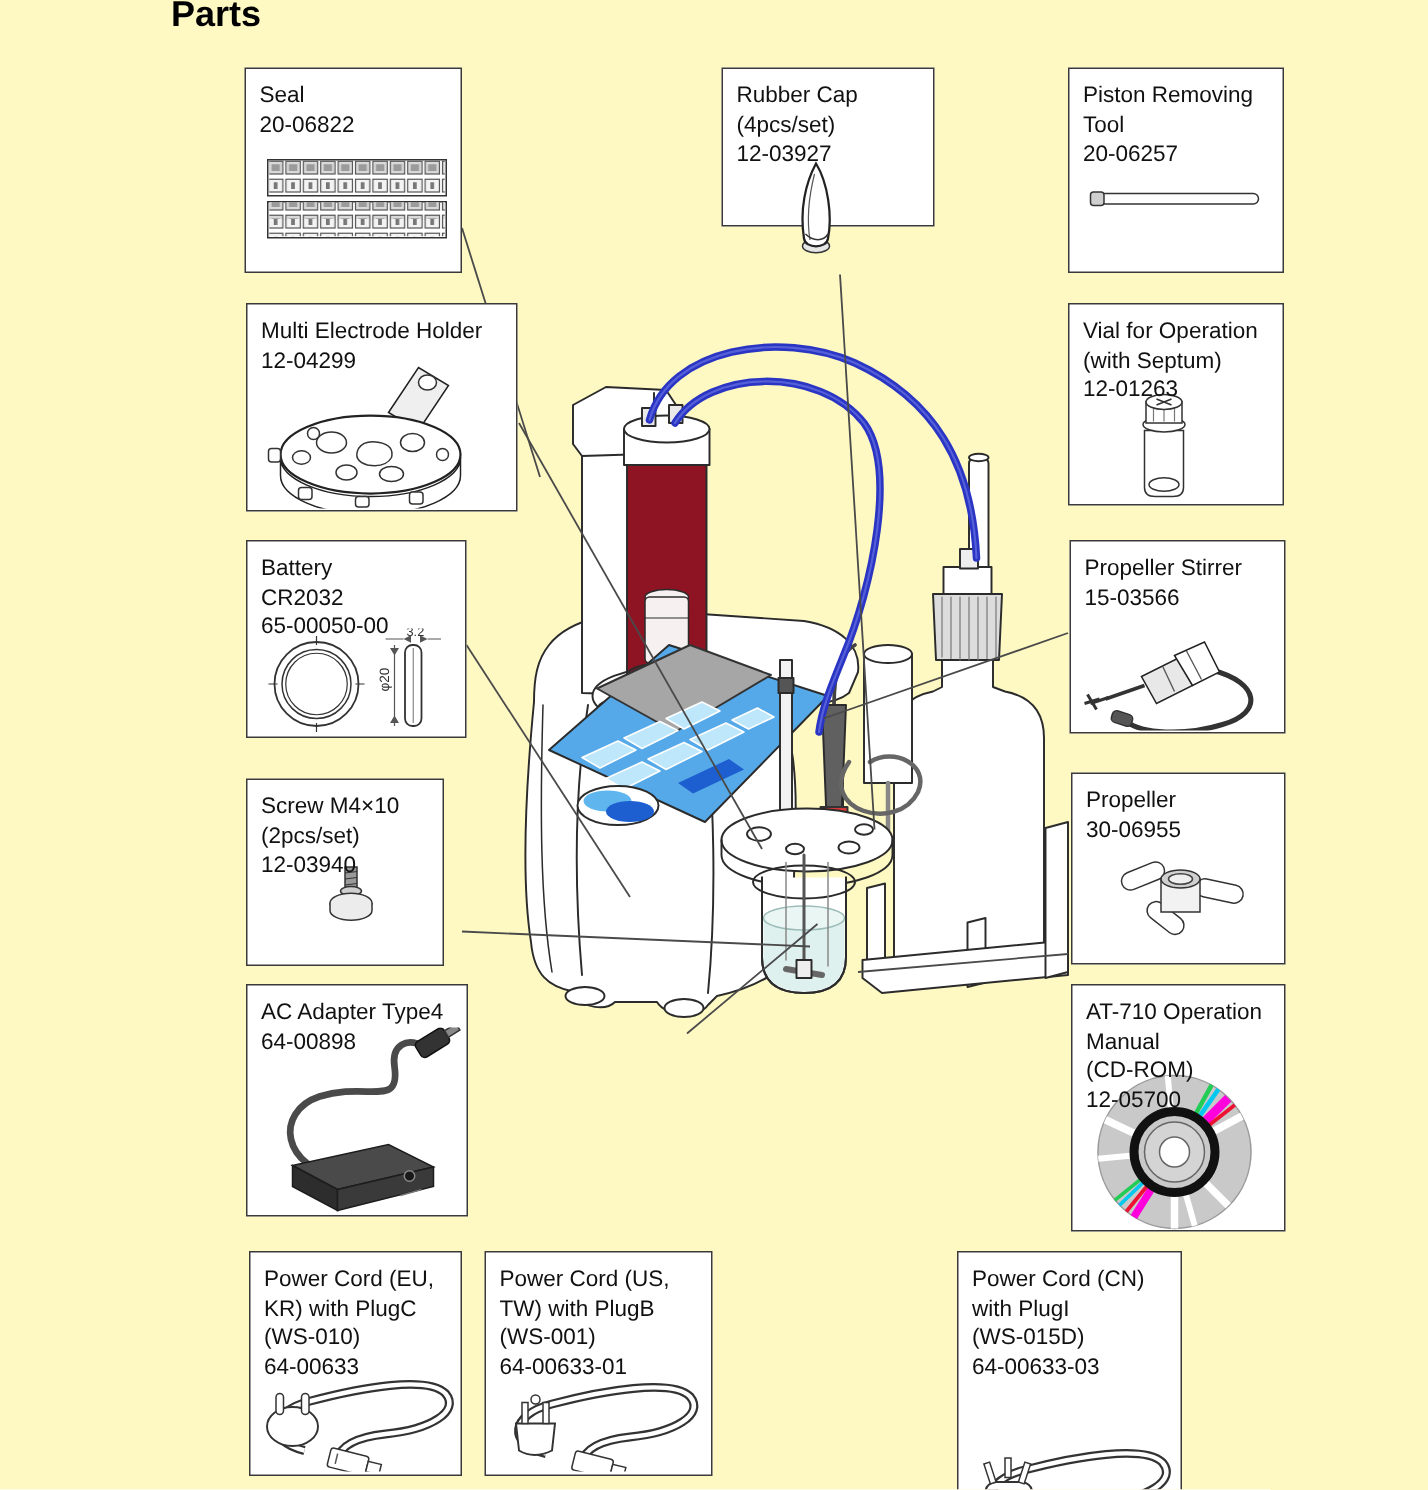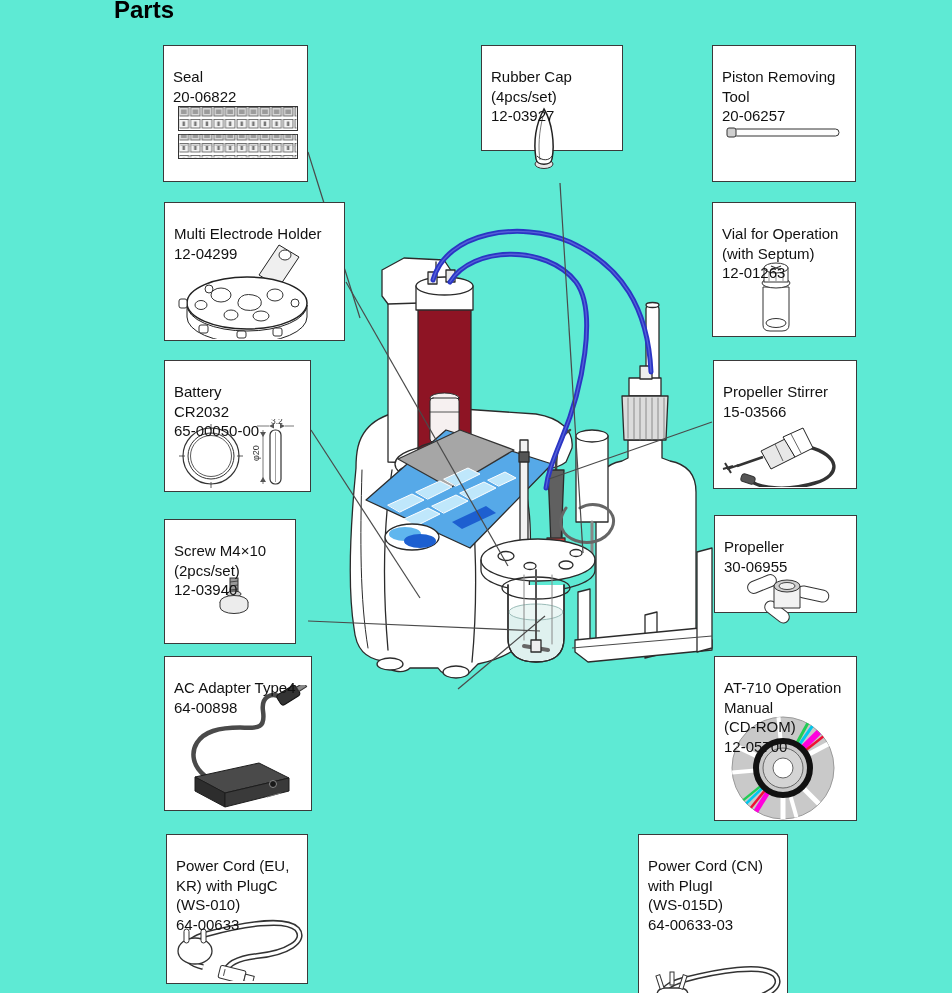--- a/index.html
+++ b/index.html
@@ -1,21 +1,21 @@
 <!DOCTYPE html>
 <html><head>
 <meta charset="utf-8">
 <style>
   html,body{margin:0;padding:0;background:#fff;}
-  .page{position:relative;width:952px;height:993px;background:#5eead4;overflow:hidden;
+  .page{position:relative;width:952px;height:993px;background:#fef9c3;overflow:hidden;
         font-family:"Liberation Sans","DejaVu Sans",sans-serif;color:#111;}
   .title{position:absolute;left:114px;top:-4px;font-size:24px;font-weight:700;color:#000;}
   .figure{position:absolute;left:0;top:0;width:952px;height:993px;}
   .pb{position:absolute;border:1.6px solid #3a3a3a;background:#fff;box-sizing:border-box;
-      padding:21px 9px;font-size:15px;line-height:19.5px;}
+      padding:8px 9px;font-size:15px;line-height:19.5px;}
   .pl{position:relative;z-index:2;white-space:nowrap;}
   .ill{position:absolute;z-index:1;}
   svg text{font-family:"Liberation Sans","DejaVu Sans",sans-serif;}
 </style>
 </head>
 <body>
 
 <div class="page">
 
   <div class="title">Parts</div>
@@ -287,21 +287,21 @@
       <rect x="19" y="2" width="8" height="15" fill="#9a9a9a" stroke="#333"></rect>
       <line x1="19" y1="6" x2="27" y2="5" stroke="#333" stroke-width="0.8"></line>
       <line x1="19" y1="10" x2="27" y2="9" stroke="#333" stroke-width="0.8"></line>
       <line x1="19" y1="14" x2="27" y2="13" stroke="#333" stroke-width="0.8"></line>
       <ellipse cx="23" cy="18" rx="7" ry="3" fill="#cfcfcf" stroke="#333"></ellipse>
       <ellipse cx="23" cy="26" rx="14" ry="6.5" fill="#ececec" stroke="#333"></ellipse>
       <path d="M9,26 L9,31 A14,6.5 0 0 0 37,31 L37,26" fill="#ececec" stroke="#333"></path>
     </svg>
   </div>
 
-  <div class="pb" style="left:714px;top:515px;width:143px;height:98px">
+  <div class="pb" style="left:714px;top:515px;width:143px;height:128px">
     <div class="pl">Propeller</div>
     <div class="pl">30-06955</div>
     <svg class="ill" style="left:26px;top:48px" width="92" height="72" viewBox="0 0 92 72">
       <rect x="6" y="14" width="30" height="12" rx="6" fill="#fff" stroke="#333" transform="rotate(-22 21 20)"></rect>
       <rect x="56" y="24" width="32" height="12" rx="6" fill="#fff" stroke="#333" transform="rotate(12 72 30)"></rect>
       <rect x="22" y="42" width="28" height="12" rx="6" fill="#fff" stroke="#333" transform="rotate(38 36 48)"></rect>
       <path d="M33,22 L59,22 L59,44 L33,44 Z" fill="#f2f2f2" stroke="#333"></path>
       <ellipse cx="46" cy="22" rx="13" ry="6" fill="#cfcfcf" stroke="#333"></ellipse>
       <ellipse cx="46" cy="22" rx="8" ry="3.5" fill="#efefef" stroke="#444"></ellipse>
     </svg>
@@ -370,20 +370,40 @@
         <rect x="0" y="0" width="26" height="13" rx="2" fill="#fff" stroke="#333"></rect>
         <rect x="26" y="3" width="9" height="7" fill="#fff" stroke="#333"></rect>
         <line x1="5" y1="3" x2="5" y2="10" stroke="#555" stroke-width="1"></line>
       </g>
       <ellipse cx="26" cy="48" rx="17" ry="13" fill="#fff" stroke="#333" stroke-width="1.3"></ellipse>
       <rect x="15" y="26" width="5" height="14" rx="2.5" fill="#fff" stroke="#333"></rect>
       <rect x="32" y="26" width="5" height="14" rx="2.5" fill="#fff" stroke="#333"></rect>
     </svg>
   </div>
 
+  <div class="pb" style="left:323px;top:834px;width:152px;height:150px">
+    <div class="pl">Power Cord (US,</div>
+    <div class="pl">TW) with PlugB</div>
+    <div class="pl">(WS-001)</div>
+    <div class="pl">64-00633-01</div>
+    <svg class="ill" style="left:4px;bottom:2px" width="142" height="78" viewBox="0 0 142 78">
+      <g fill="none">
+        <path d="M36,66 C10,60 12,40 40,33 C74,24 120,16 132,28 C142,40 122,52 92,55 C74,57 62,62 60,72" stroke="#333" stroke-width="6"></path>
+        <path d="M36,66 C10,60 12,40 40,33 C74,24 120,16 132,28 C142,40 122,52 92,55 C74,57 62,62 60,72" stroke="#fff" stroke-width="3"></path>
+      </g>
+      <g transform="translate(56,64) rotate(14)">
+        <rect x="0" y="0" width="26" height="13" rx="2" fill="#fff" stroke="#333"></rect>
+        <rect x="26" y="3" width="9" height="7" fill="#fff" stroke="#333"></rect>
+      </g>
+      <path d="M16,46 L42,46 L40,64 Q28,70 18,64 Z" fill="#fff" stroke="#333" stroke-width="1.3"></path>
+      <rect x="20" y="32" width="4" height="14" fill="#fff" stroke="#333"></rect>
+      <rect x="34" y="32" width="4" height="14" fill="#fff" stroke="#333"></rect>
+      <circle cx="29" cy="30" r="3" fill="#fff" stroke="#333"></circle>
+    </svg>
+  </div>
 
 
   <div class="pb" style="left:638px;top:834px;width:150px;height:194px">
     <div class="pl">Power Cord (CN)</div>
     <div class="pl">with PlugI</div>
     <div class="pl">(WS-015D)</div>
     <div class="pl">64-00633-03</div>
     <svg class="ill" style="left:4px;bottom:2px" width="142" height="78" viewBox="0 0 142 78">
       <g fill="none">
         <path d="M36,66 C10,60 12,40 40,33 C74,24 120,16 132,28 C142,40 122,52 92,55 C74,57 62,62 60,72" stroke="#333" stroke-width="6"></path>

